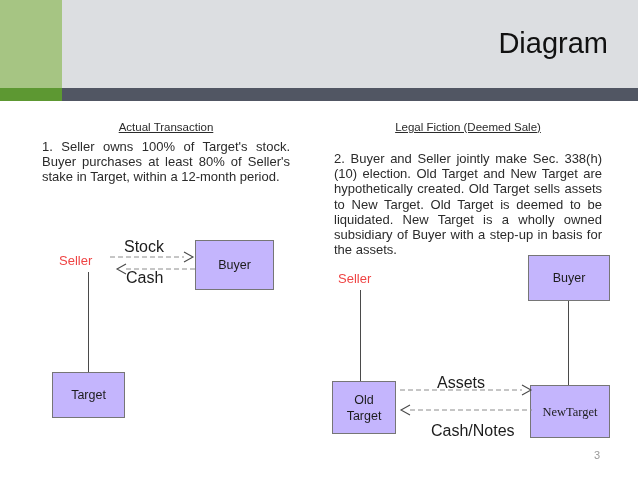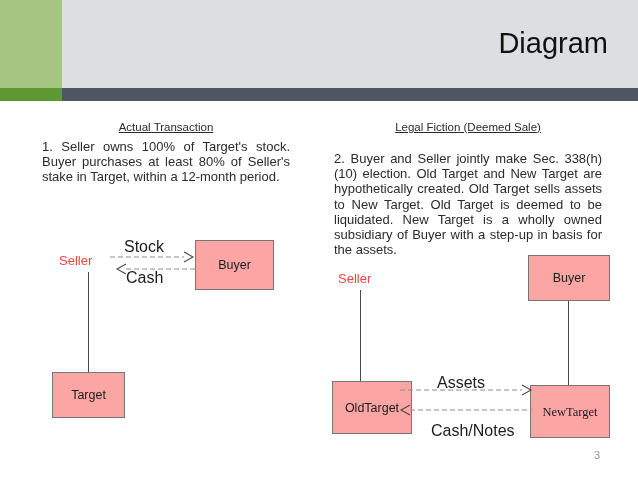--- a/index.html
+++ b/index.html
@@ -105,21 +105,21 @@
     line-height: 15.2px;
     color: #2b2b2b;
     text-align: justify;
     text-justify: inter-word;
   }
 
   
   .node-box {
     position: absolute;
     border: 1px solid #767676;
-    background: #fca5a5;
+    background: #c4b5fd;
     box-sizing: border-box;
     display: flex;
     align-items: center;
     justify-content: center;
     font-size: 12.5px;
     color: #1c1c1c;
     line-height: 16px;
     text-align: center;
   }
   .node-plain {
@@ -185,21 +185,21 @@
     <path d="M74 2 L83 7 L74 12" fill="none" stroke="#4a4a4a" stroke-width="1.1"></path>
 
     <line x1="16" y1="19" x2="88" y2="19" stroke="#8c8c8c" stroke-width="1" stroke-dasharray="5,3"></line>
     <path d="M16 14 L7 19 L16 24" fill="none" stroke="#4a4a4a" stroke-width="1.1"></path>
   </svg>
 
   <div class="node-plain" style="left:338px; top:271px;">Seller</div>
 
   <div class="vline" style="left:360px; top:290px; height:91px;"></div>
 
-  <div class="node-box" style="left:332px; top:381px; width:80px; height:53px; flex-direction:row;">
+  <div class="node-box" style="left:332px; top:381px; width:64px; height:53px; flex-direction:column;">
     <span>Old</span>
     <span>Target</span>
   </div>
 
   <div class="node-box" style="left:528px; top:255px; width:82px; height:46px;">Buyer</div>
 
   <div class="vline" style="left:568px; top:301px; height:84px;"></div>
 
   <div class="node-box" style="left:530px; top:385px; width:80px; height:53px; flex-direction:row;font-family:Liberation Serif, serif;">
     <span>New</span>

